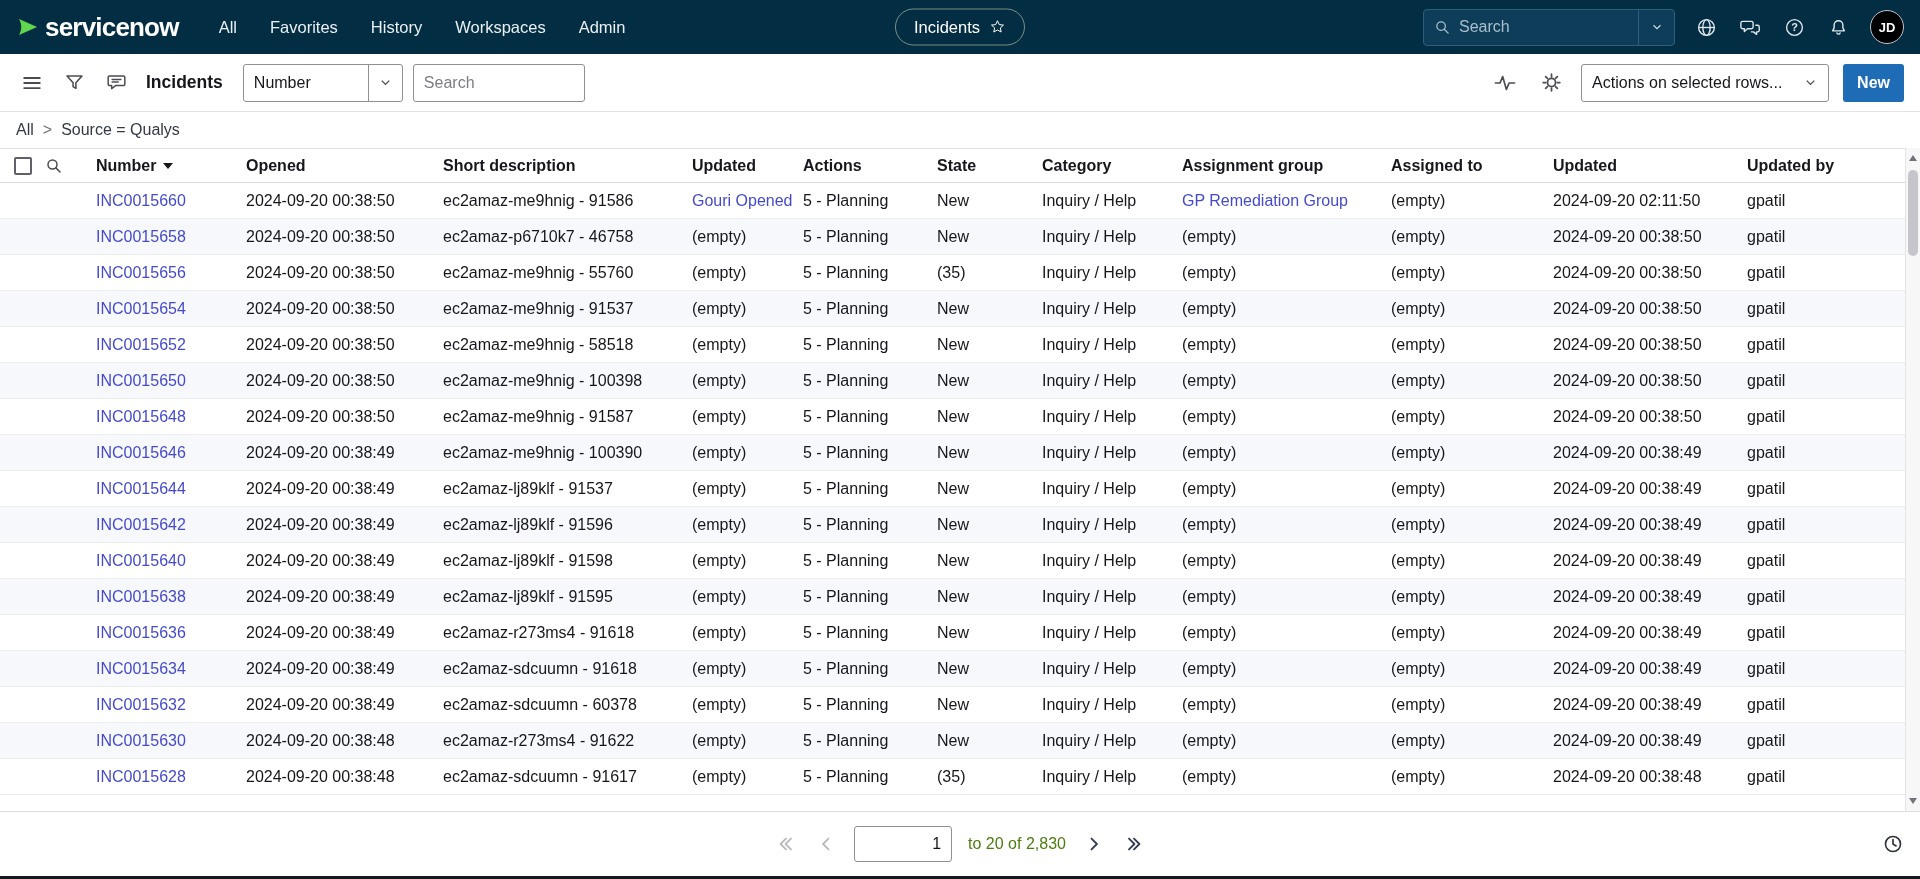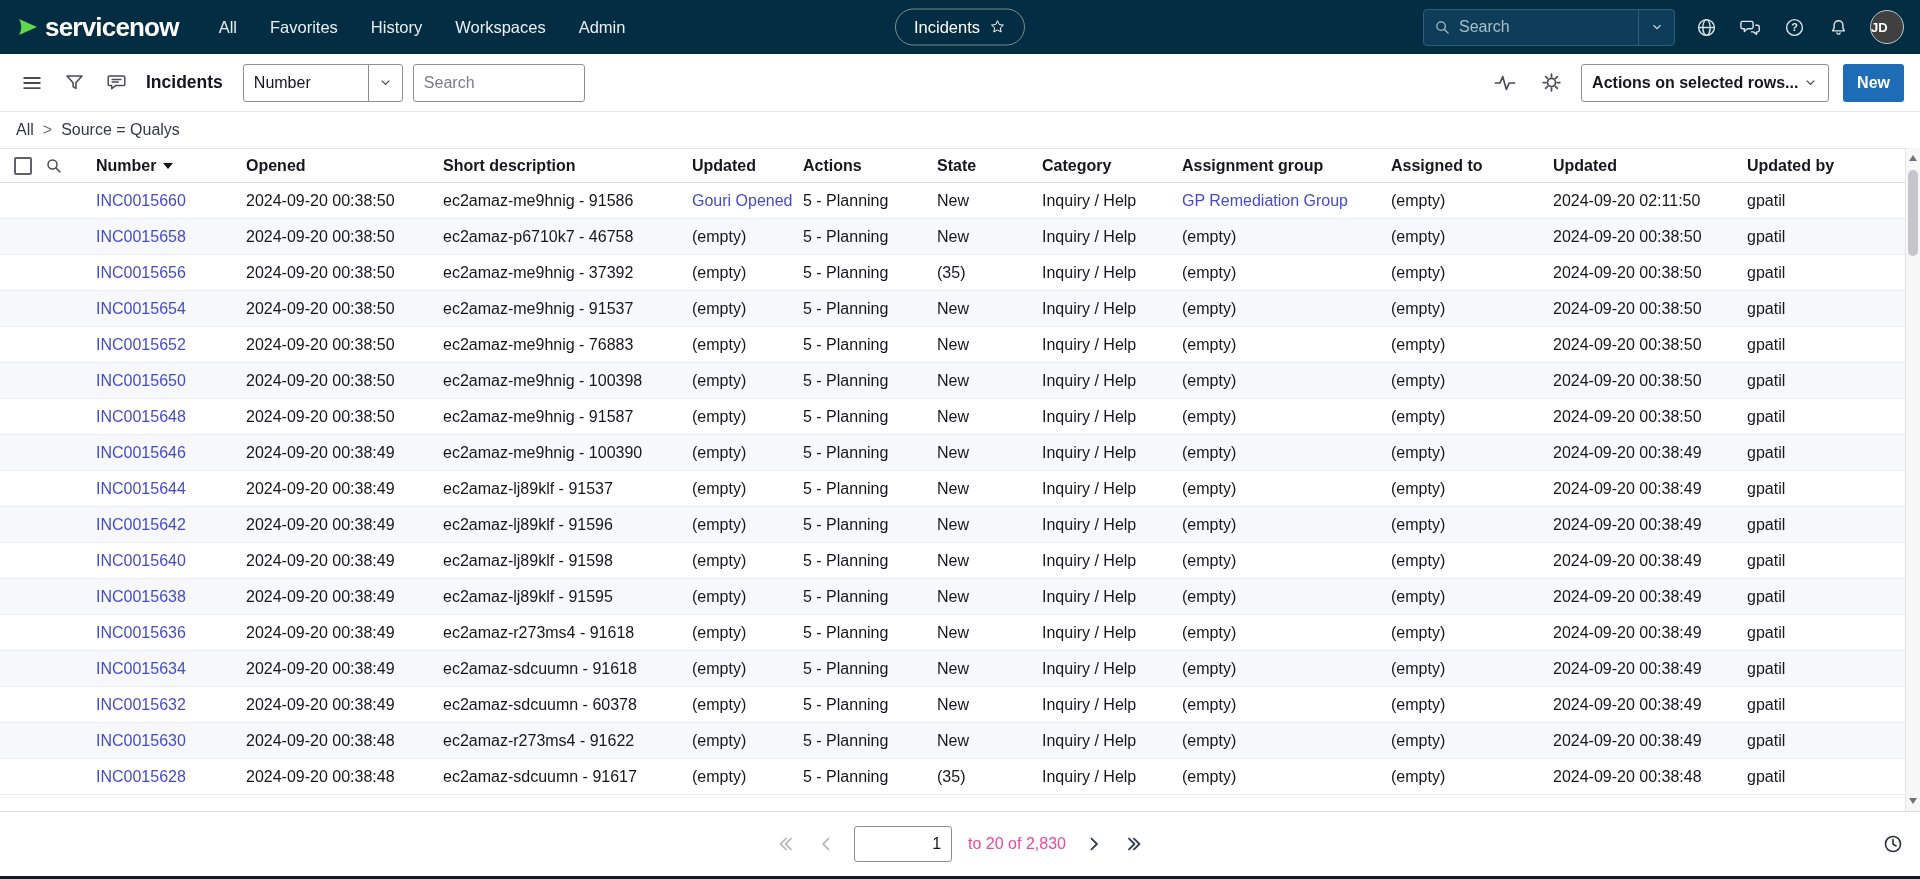--- a/index.html
+++ b/index.html
@@ -22,41 +22,41 @@
   .nav-right { margin-left:auto; display:flex; align-items:center; gap:19px; }
   .nav-search { display:flex; align-items:center; width:252px; height:37px;
                 background:#0d3d59; border:1px solid #2d5f7c; border-radius:4px; overflow:hidden; }
   .nav-search input { flex:1; min-width:0; background:transparent; border:none; outline:none;
                       color:#e3ebf0; font-size:16px; font-family:inherit; }
   .nav-search input::placeholder { color:#aabfca; }
   .ns-icon { margin:0 8px 0 10px; display:flex; }
   .ns-caret { width:36px; height:100%; border-left:1px solid #2d5f7c; display:flex;
               align-items:center; justify-content:center; cursor:pointer; }
   .nav-iconbtn { background:none; border:none; cursor:pointer; display:flex; padding:2px; color:#dfe7ec; }
-  .avatar { width:34px; height:34px; border-radius:50%; background:#404040; border:1.5px solid #b9c6ce;
+  .avatar { width:34px; height:34px; border-radius:50%; background:#000000; border:1.5px solid #b9c6ce;
             color:#fff; font-size:13px; font-weight:700; display:flex; align-items:center;
-            justify-content:flex-start; cursor:pointer; }
+            justify-content:center; cursor:pointer; }
 
   
   .toolbar { height:58px; background:#fff; border-bottom:1px solid #e4e4e8; display:flex;
              align-items:center; padding:0 16px; gap:10px; }
   .tb-iconbtn { width:32px; height:32px; background:none; border:none; cursor:pointer;
                 display:flex; align-items:center; justify-content:center; color:#4b4b53; }
   .list-title { font-size:17.5px; font-weight:700; color:#16161d; margin:0 10px 0 4px; }
   .select { height:38px; background:#fff; border:1px solid #8f8f96; border-radius:3px;
             display:flex; align-items:center; font-size:16px; color:#16161d; cursor:pointer; }
   .field-select { width:160px; }
   .field-select .select-value { padding:0 10px; flex:1; }
   .caret-box { width:34px; height:100%; border-left:1px solid #8f8f96; display:flex;
                align-items:center; justify-content:center; color:#4b4b53; }
   .tb-search { width:172px; height:38px; border:1px solid #8f8f96; border-radius:3px;
                padding:0 10px; font-size:16px; font-family:inherit; color:#16161d; outline:none; }
   .tb-search::placeholder { color:#7c7c85; }
   .tb-right { margin-left:auto; display:flex; align-items:center; gap:14px; }
-  .actions-select { width:248px; padding:0 10px; justify-content:space-between; color:#16161d;font-weight:bold; }
+  .actions-select { width:248px; padding:0 10px; justify-content:space-between; color:#16161d; }
   .new-btn { height:38px; min-width:58px; padding:0 14px; background:var(--primary-button,#1d6cb5);
              color:#fff; font-size:16px; font-weight:700; border:none; border-radius:3px;
              cursor:pointer; font-family:inherit; }
 
   
   .breadcrumb { height:36px; display:flex; align-items:center; gap:9px; padding:0 16px;
                 font-size:16px; background:#fff; }
   .crumb { color:#343847; text-decoration:none; cursor:pointer; }
   .crumb-sep { color:#6b6b74; }
 
@@ -91,21 +91,21 @@
               border-radius:6px; }
 
   
   .footer { position:absolute; top:811px; left:0; width:1920px; height:65px; background:#fff;
             border-top:1px solid #dcdce0; display:flex; align-items:center; justify-content:center; }
   .pager { display:flex; align-items:center; gap:16px; }
   .pg-btn { background:none; border:none; cursor:pointer; display:flex; color:#343a58; padding:2px; }
   .pg-btn.disabled { color:#b9b9bf; }
   .page-input { width:98px; height:36px; border:1px solid #8f8f96; border-radius:3px; text-align:right;
                 padding:0 10px; font-size:16px; font-family:inherit; color:#16161d; outline:none; }
-  .range-text { font-size:16px; color:#ec4899; }
+  .range-text { font-size:16px; color:#4d7c0f; }
   .refresh-btn { position:absolute; right:16px; top:50%; transform:translateY(-50%); background:none;
                  border:none; cursor:pointer; color:#2f333c; display:flex; }
   .bottom-edge { position:absolute; bottom:0; left:0; width:1920px; height:3px; background:#17191c; }
 </style>
 </head>
 <body>
 
 <div class="page">
 
   <header class="topnav">
@@ -302,21 +302,21 @@
       <td>Inquiry / Help</td>
       <td>(empty)</td>
       <td>(empty)</td>
       <td>2024-09-20 00:38:50</td>
       <td>gpatil</td>
     </tr>
           <tr>
       <td></td>
       <td><a class="link">INC0015656</a></td>
       <td>2024-09-20 00:38:50</td>
-      <td>ec2amaz-me9hnig - 37392</td>
+      <td>ec2amaz-me9hnig - 55760</td>
       <td>(empty)</td>
       <td>5 - Planning</td>
       <td>(35)</td>
       <td>Inquiry / Help</td>
       <td>(empty)</td>
       <td>(empty)</td>
       <td>2024-09-20 00:38:50</td>
       <td>gpatil</td>
     </tr>
           <tr>
@@ -330,21 +330,21 @@
       <td>Inquiry / Help</td>
       <td>(empty)</td>
       <td>(empty)</td>
       <td>2024-09-20 00:38:50</td>
       <td>gpatil</td>
     </tr>
           <tr>
       <td></td>
       <td><a class="link">INC0015652</a></td>
       <td>2024-09-20 00:38:50</td>
-      <td>ec2amaz-me9hnig - 76883</td>
+      <td>ec2amaz-me9hnig - 58518</td>
       <td>(empty)</td>
       <td>5 - Planning</td>
       <td>New</td>
       <td>Inquiry / Help</td>
       <td>(empty)</td>
       <td>(empty)</td>
       <td>2024-09-20 00:38:50</td>
       <td>gpatil</td>
     </tr>
           <tr>

